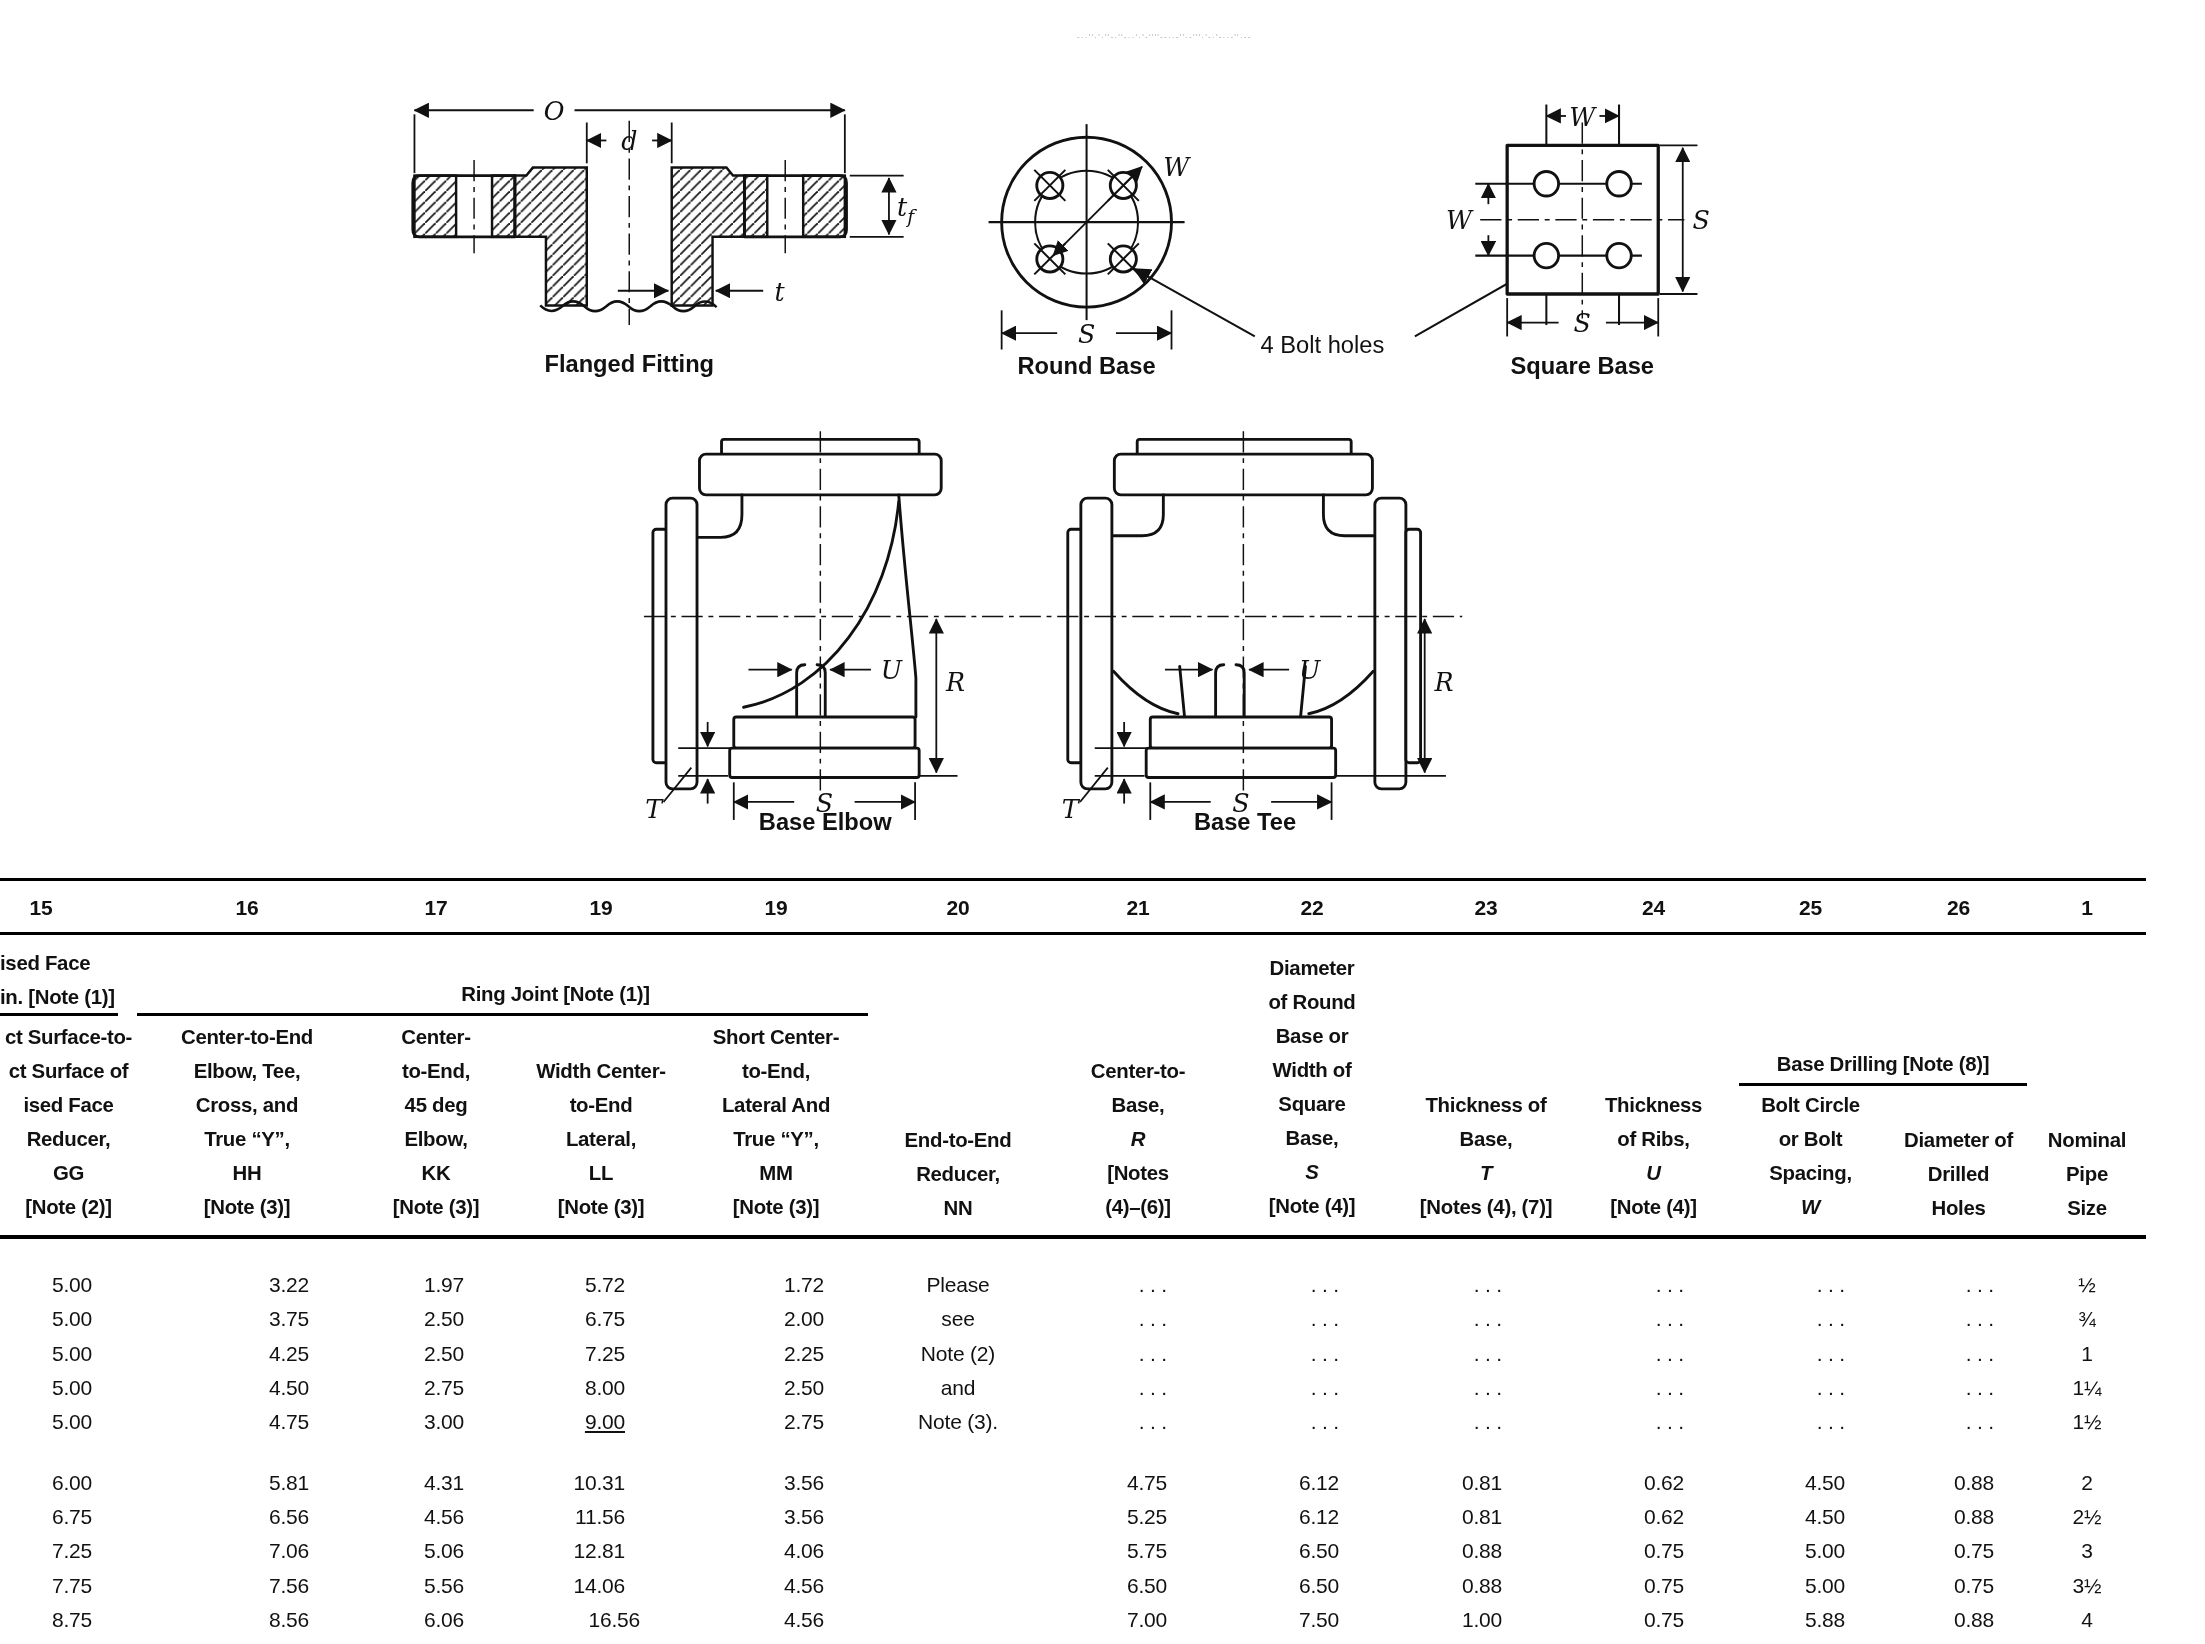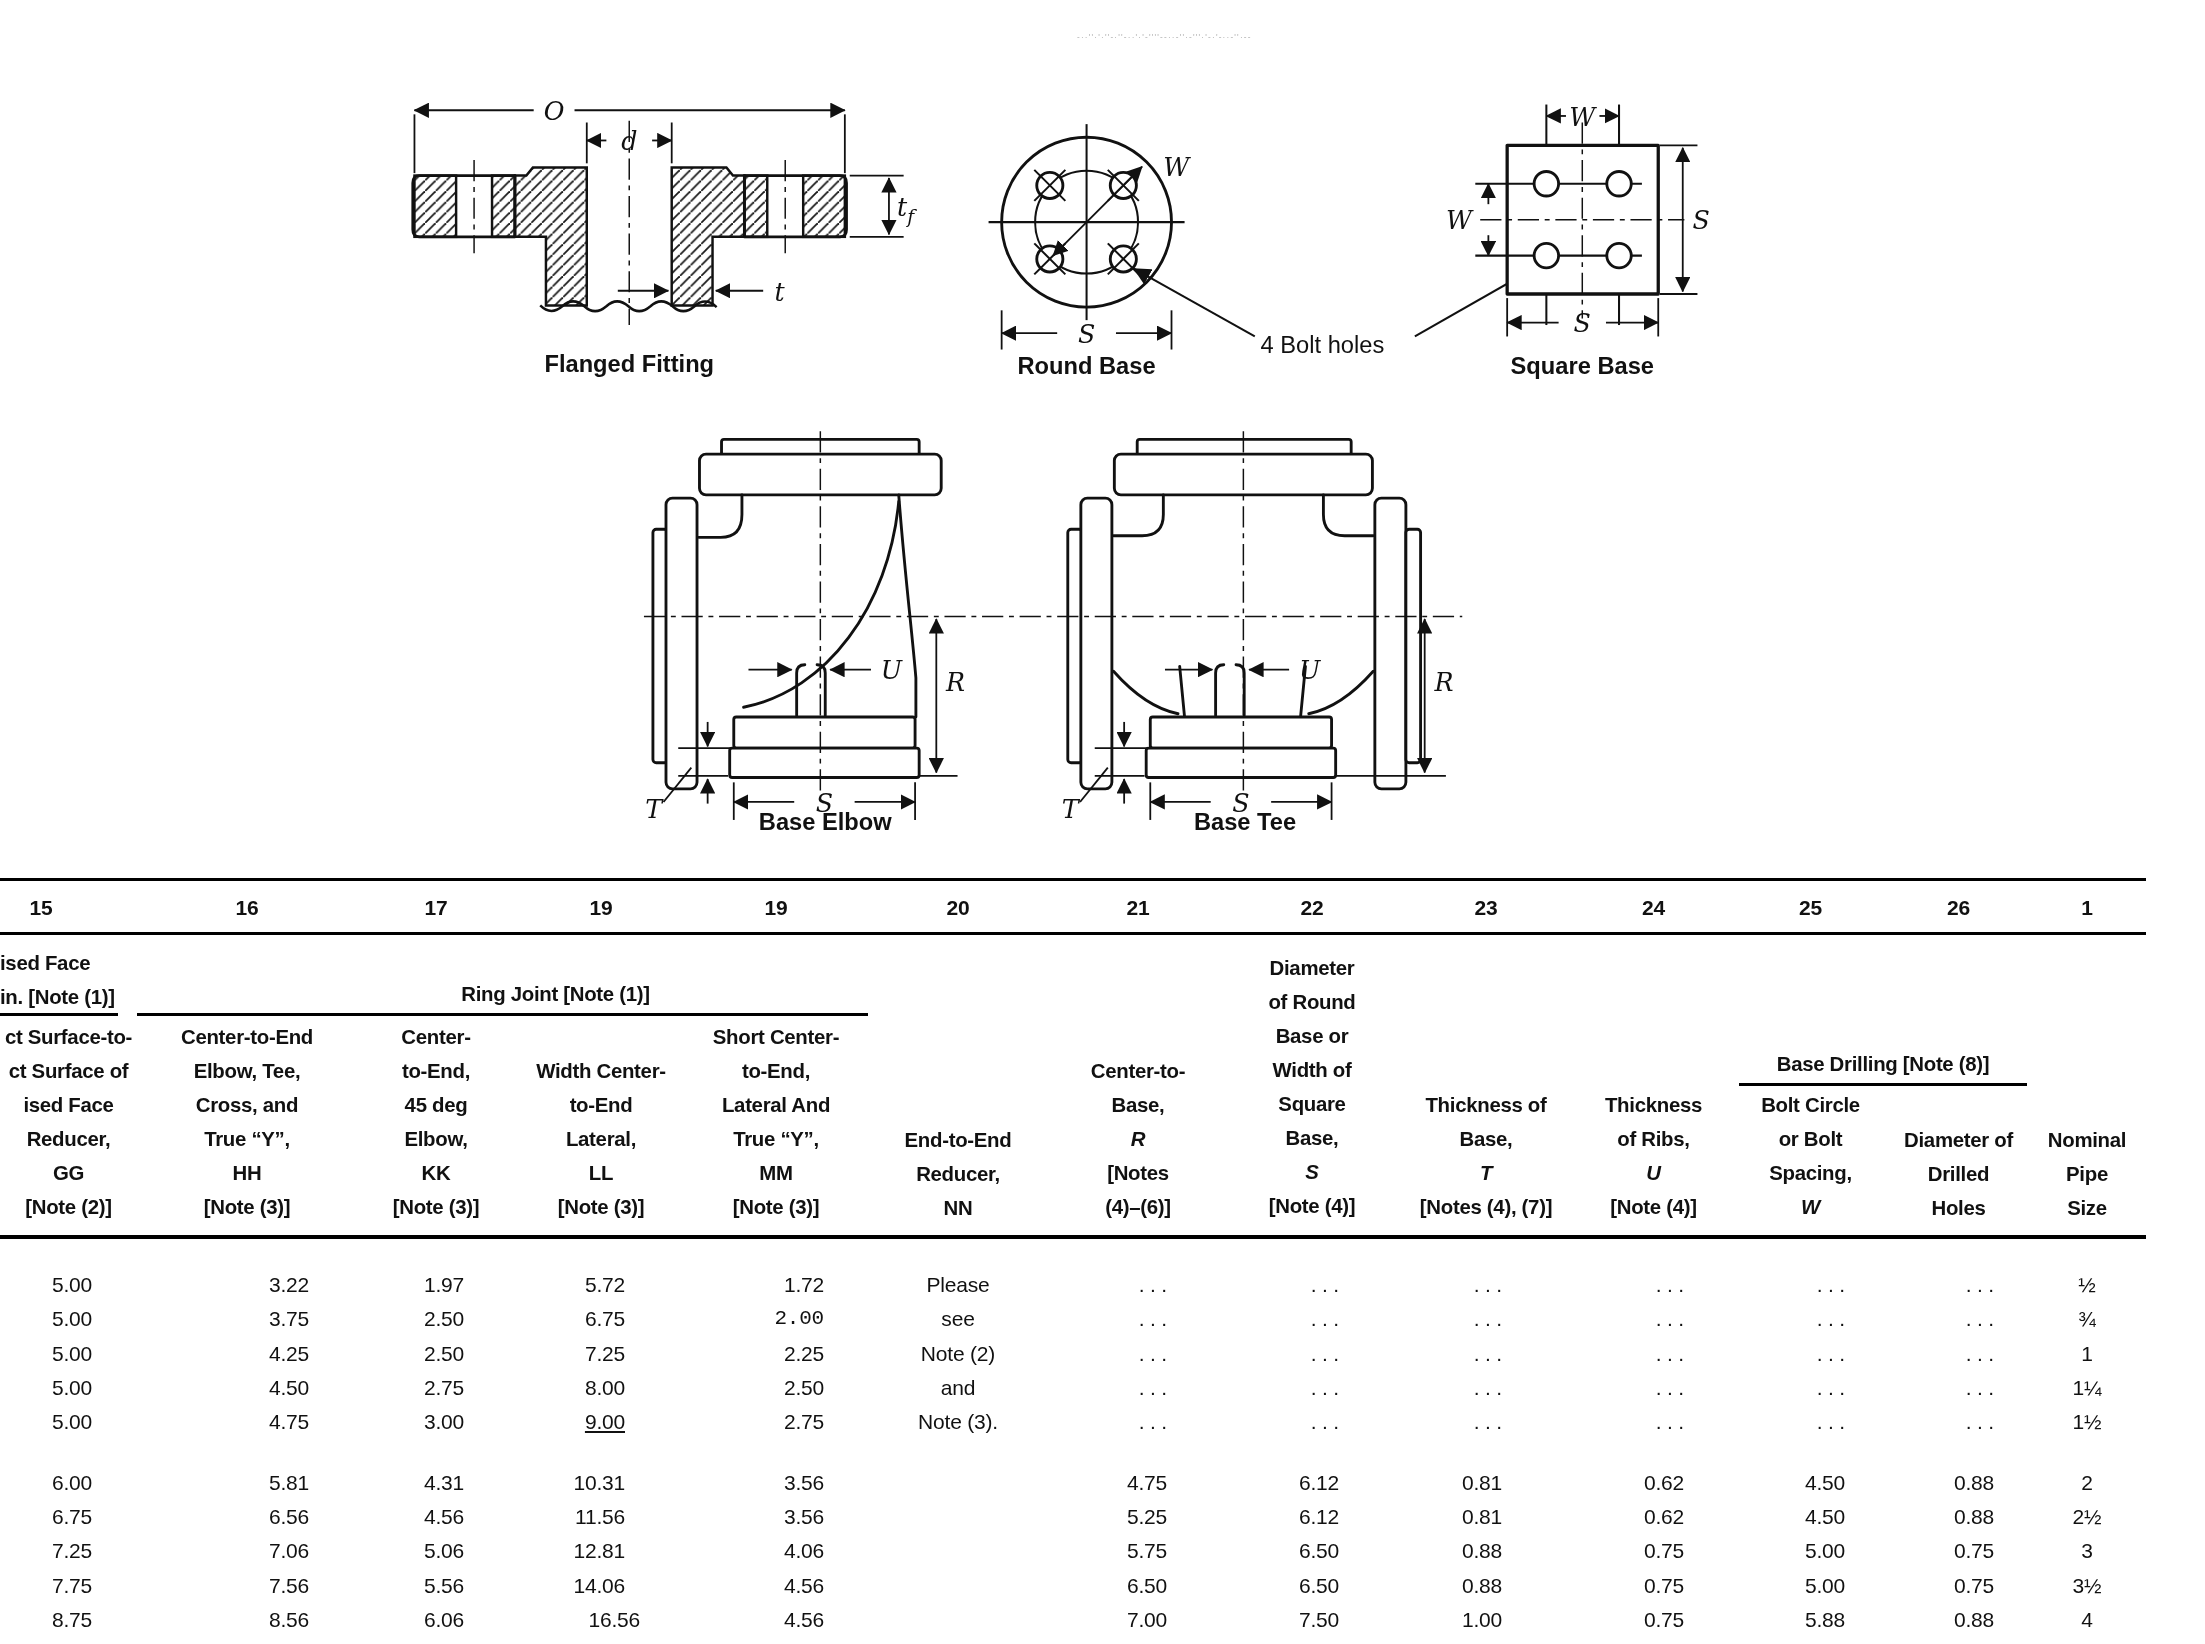--- a/index.html
+++ b/index.html
@@ -371,21 +371,21 @@
       <div class="cell num" style="left: 1226px; top: 1268px; width: 113px;">. . .</div>
       <div class="cell num" style="left: 1397px; top: 1268px; width: 105px;">. . .</div>
       <div class="cell num" style="left: 1575px; top: 1268px; width: 109px;">. . .</div>
       <div class="cell num" style="left: 1732px; top: 1268px; width: 113px;">. . .</div>
       <div class="cell num" style="left: 1889px; top: 1268px; width: 105px;">. . .</div>
       <div class="cell ctr" style="left: 2028px; top: 1268px; width: 118px;">½</div>
       <div class="cell num" style="left: 0px; top: 1302px; width: 92px;">5.00</div>
       <div class="cell num" style="left: 137px; top: 1302px; width: 172px;">3.75</div>
       <div class="cell num" style="left: 357px; top: 1302px; width: 107px;">2.50</div>
       <div class="cell num" style="left: 515px; top: 1302px; width: 110px;">6.75</div>
-      <div class="cell num" style="left: 686px; top: 1302px; width: 138px; font-family: Liberation Mono, monospace;">2.00</div>
+      <div class="cell num" style="left: 686px; top: 1302px; width: 138px;">2.00</div>
       <div class="cell ctr" style="left: 866px; top: 1302px; width: 184px;">see</div>
       <div class="cell num" style="left: 1050px; top: 1302px; width: 117px;">. . .</div>
       <div class="cell num" style="left: 1226px; top: 1302px; width: 113px;">. . .</div>
       <div class="cell num" style="left: 1397px; top: 1302px; width: 105px;">. . .</div>
       <div class="cell num" style="left: 1575px; top: 1302px; width: 109px;">. . .</div>
       <div class="cell num" style="left: 1732px; top: 1302px; width: 113px;">. . .</div>
       <div class="cell num" style="left: 1889px; top: 1302px; width: 105px;">. . .</div>
       <div class="cell ctr" style="left: 2028px; top: 1302px; width: 118px;">¾</div>
       <div class="cell num" style="left: 0px; top: 1337px; width: 92px;">5.00</div>
       <div class="cell num" style="left: 137px; top: 1337px; width: 172px;">4.25</div>

